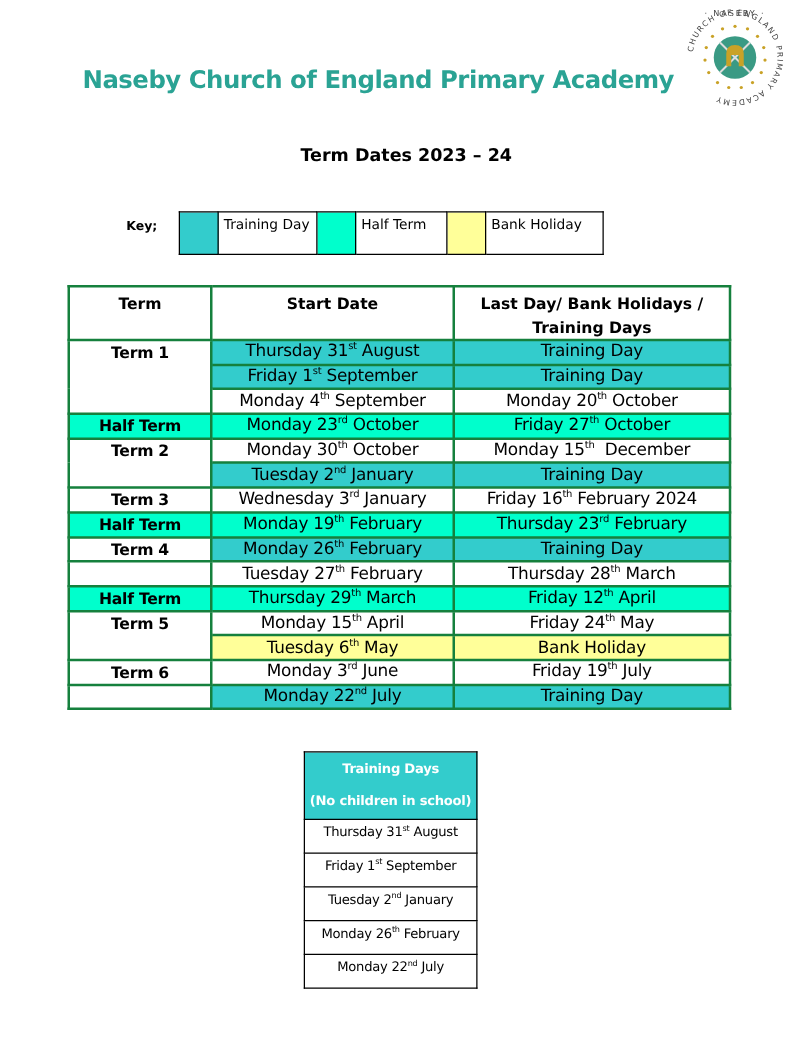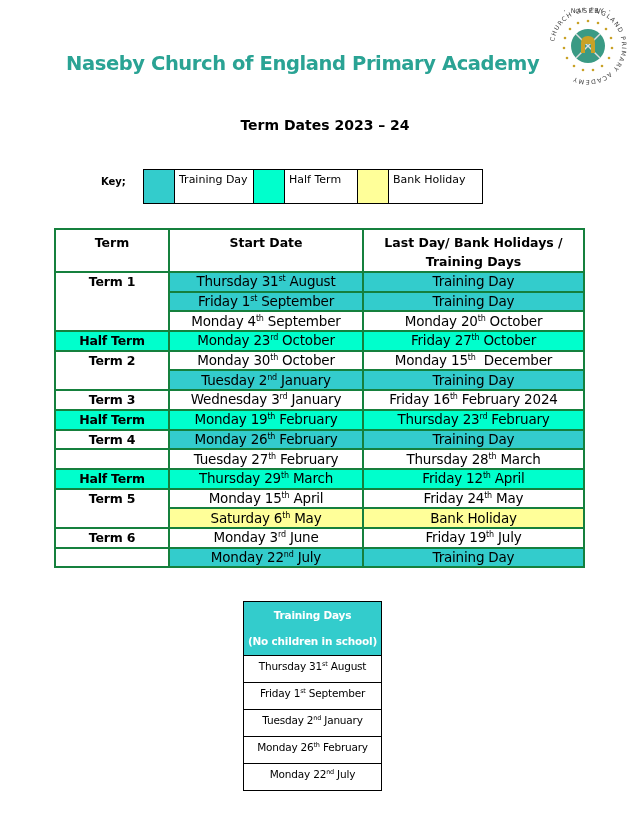--- a/index.html
+++ b/index.html
@@ -180,21 +180,21 @@
         <td class="term bg-half">Half Term</td>
         <td class="bg-half"><span>Thursday 29</span><sup>th</sup><span style="white-space: pre;"> March</span></td>
         <td class="bg-half"><span>Friday 12</span><sup>th</sup><span style="white-space: pre;"> April</span></td>
       </tr>
       <tr>
         <td class="term" rowspan="2">Term 5</td>
         <td class=""><span>Monday 15</span><sup>th</sup><span style="white-space: pre;"> April</span></td>
         <td class=""><span>Friday 24</span><sup>th</sup><span style="white-space: pre;"> May</span></td>
       </tr>
       <tr>
-        <td class="bg-bank"><span>Saturday 6</span><sup>th</sup><span style="white-space: pre;"> May</span></td>
+        <td class="bg-bank"><span>Tuesday 6</span><sup>th</sup><span style="white-space: pre;"> May</span></td>
         <td class="bg-bank"><span>Bank Holiday</span><sup></sup><span style="white-space: pre;"></span></td>
       </tr>
       <tr>
         <td class="term">Term 6</td>
         <td class=""><span>Monday 3</span><sup>rd</sup><span style="white-space: pre;"> June</span></td>
         <td class=""><span>Friday 19</span><sup>th</sup><span style="white-space: pre;"> July</span></td>
       </tr>
       <tr>
         <td class="term"></td>
         <td class="bg-training"><span>Monday 22</span><sup>nd</sup><span style="white-space: pre;"> July</span></td>

